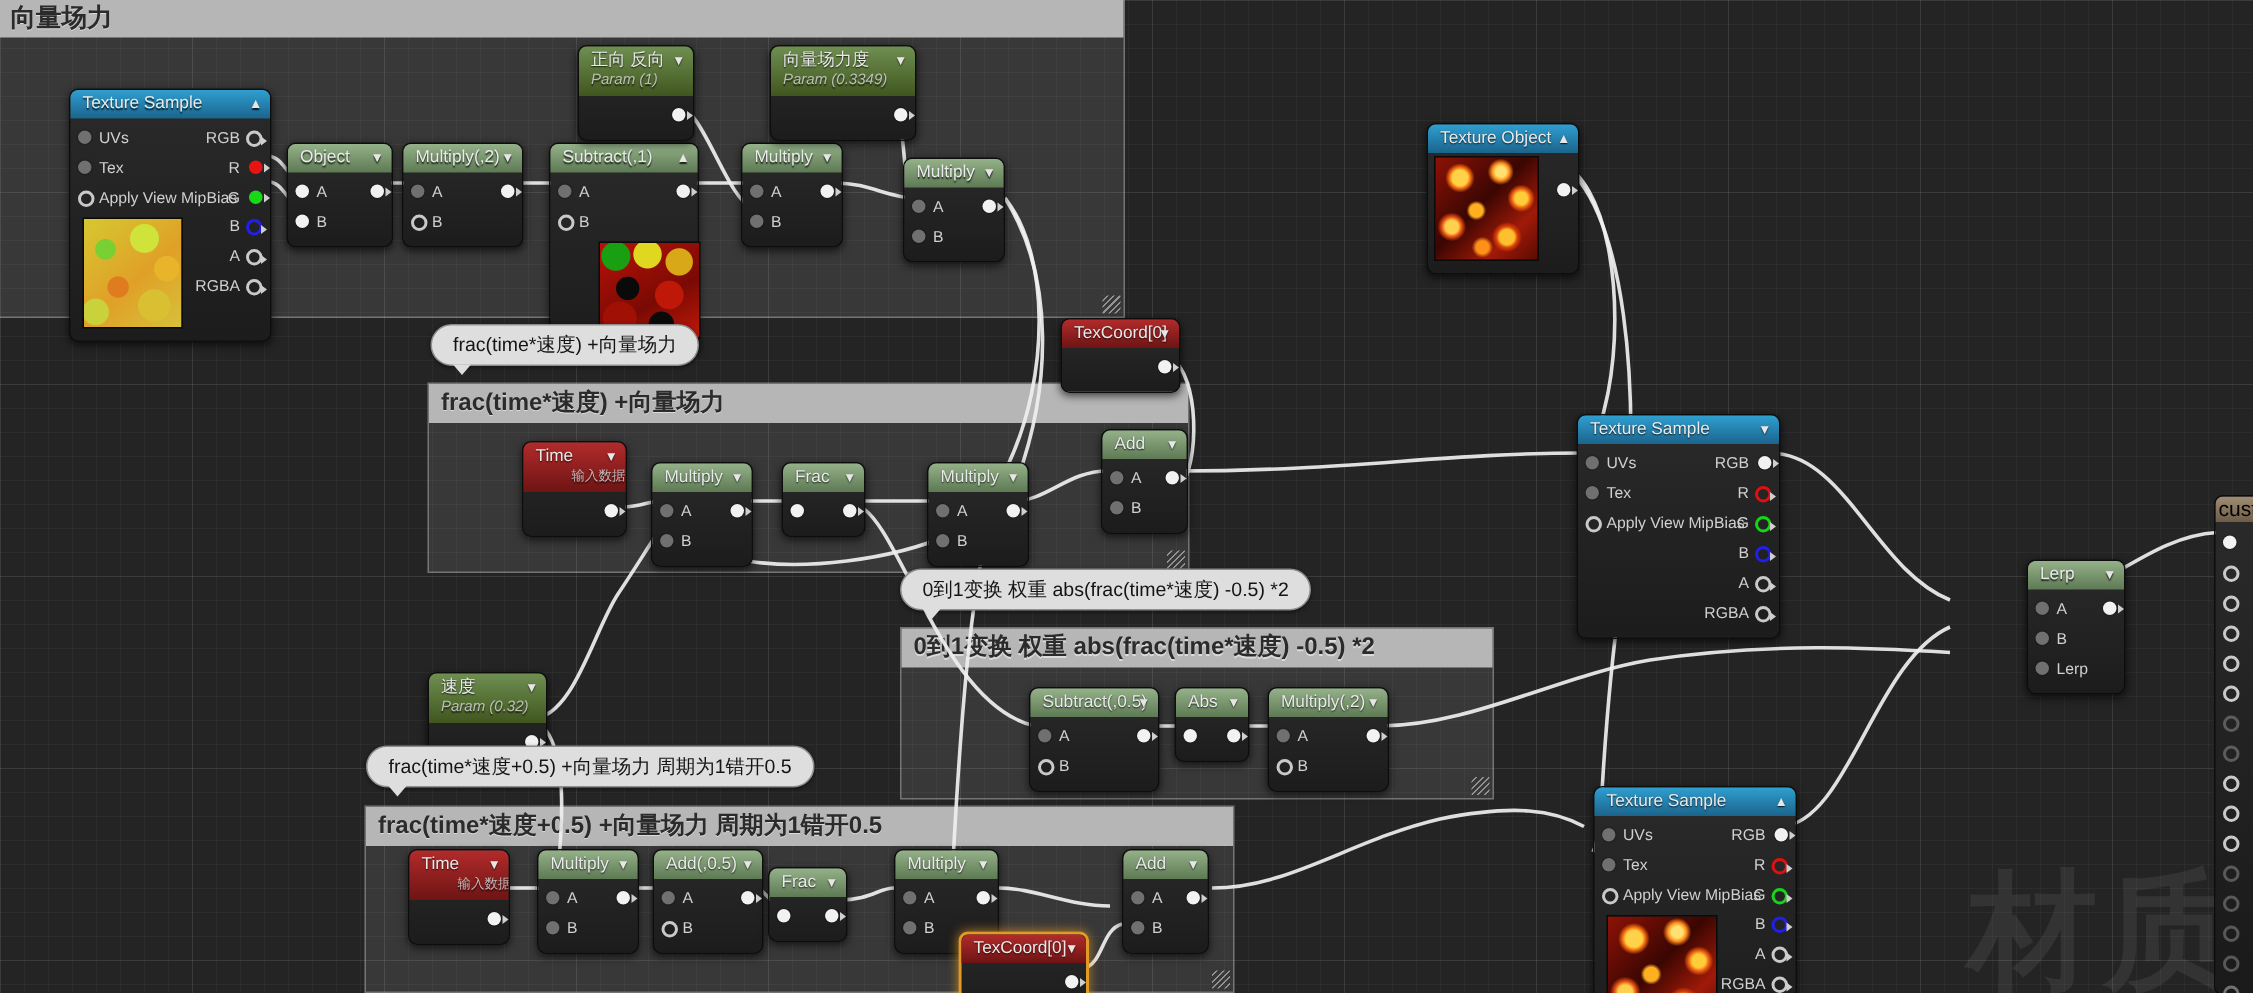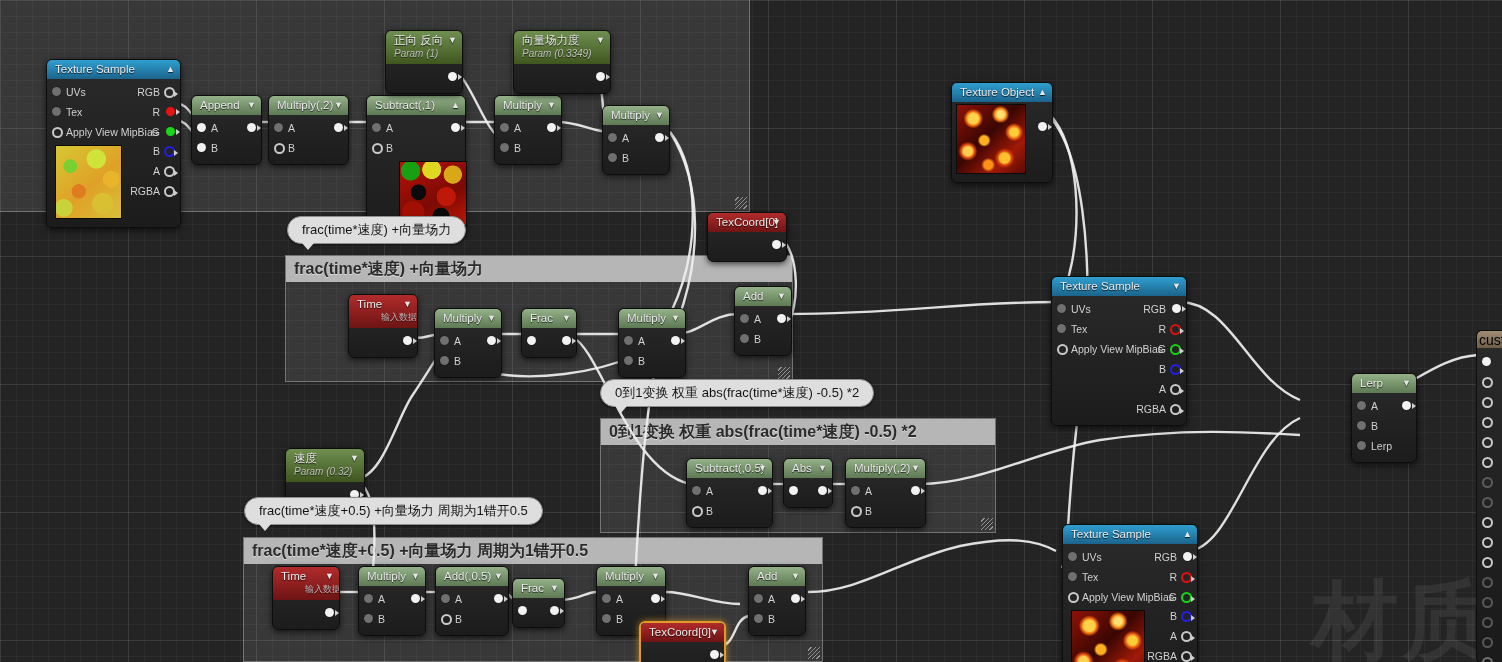--- a/index.html
+++ b/index.html
@@ -128,20 +128,21 @@
 </style>
 </head>
 <body>
 
 <div id="stage">
 
   <div class="grid"></div>
   <div class="watermark">材质</div>
 
   <div class="comment topcmt" style="left:-2px;top:-2px;width:752px;height:214px;">
+    <div class="chead">向量场力</div>
     <div class="resz"></div>
   </div>
 
   <div class="comment" style="left:285px;top:255px;width:508px;height:127px;">
     <div class="chead">frac(time*速度) +向量场力</div>
     <div class="resz"></div>
   </div>
 
   <div class="comment" style="left:600px;top:418px;width:396px;height:115px;">
     <div class="chead">0到1变换 权重    abs(frac(time*速度) -0.5) *2</div>
@@ -252,21 +253,21 @@
             <span class="lbl-out">RGBA</span>
             <span class="pin out hollow"></span>
           </div>
         </div>
       </div>
     </div>
   </div>
 
   <div class="node" style="left:191px;top:95px;width:69px;">
     <div class="hdr hdr-green">
-      <span>Append</span>
+      <span>Object</span>
       <span class="chev">▼</span>
     </div>
     <div class="body">
       <div class="row">
         <span class="pin in fill-w"></span>
         <span class="lbl-in">A</span>
         <span class="pin out fill-w"></span>
       </div>
       <div class="row">
         <span class="pin in fill-w"></span>

